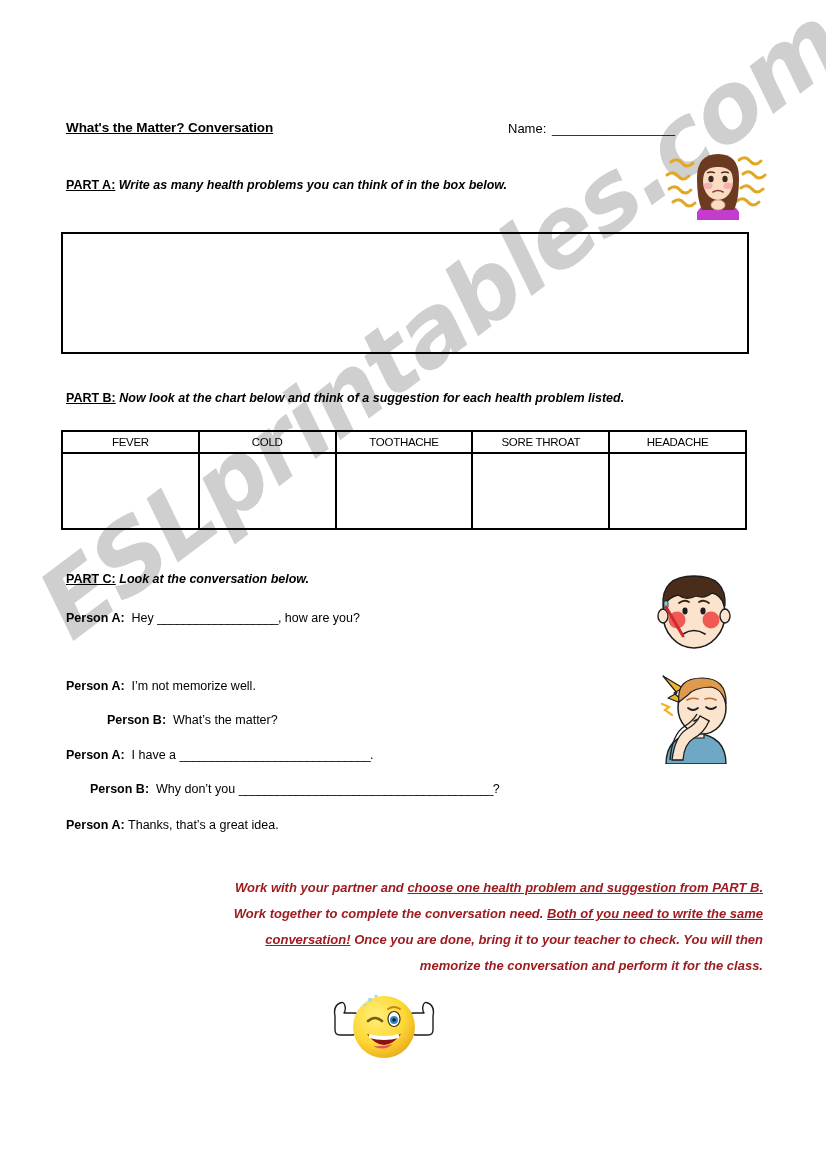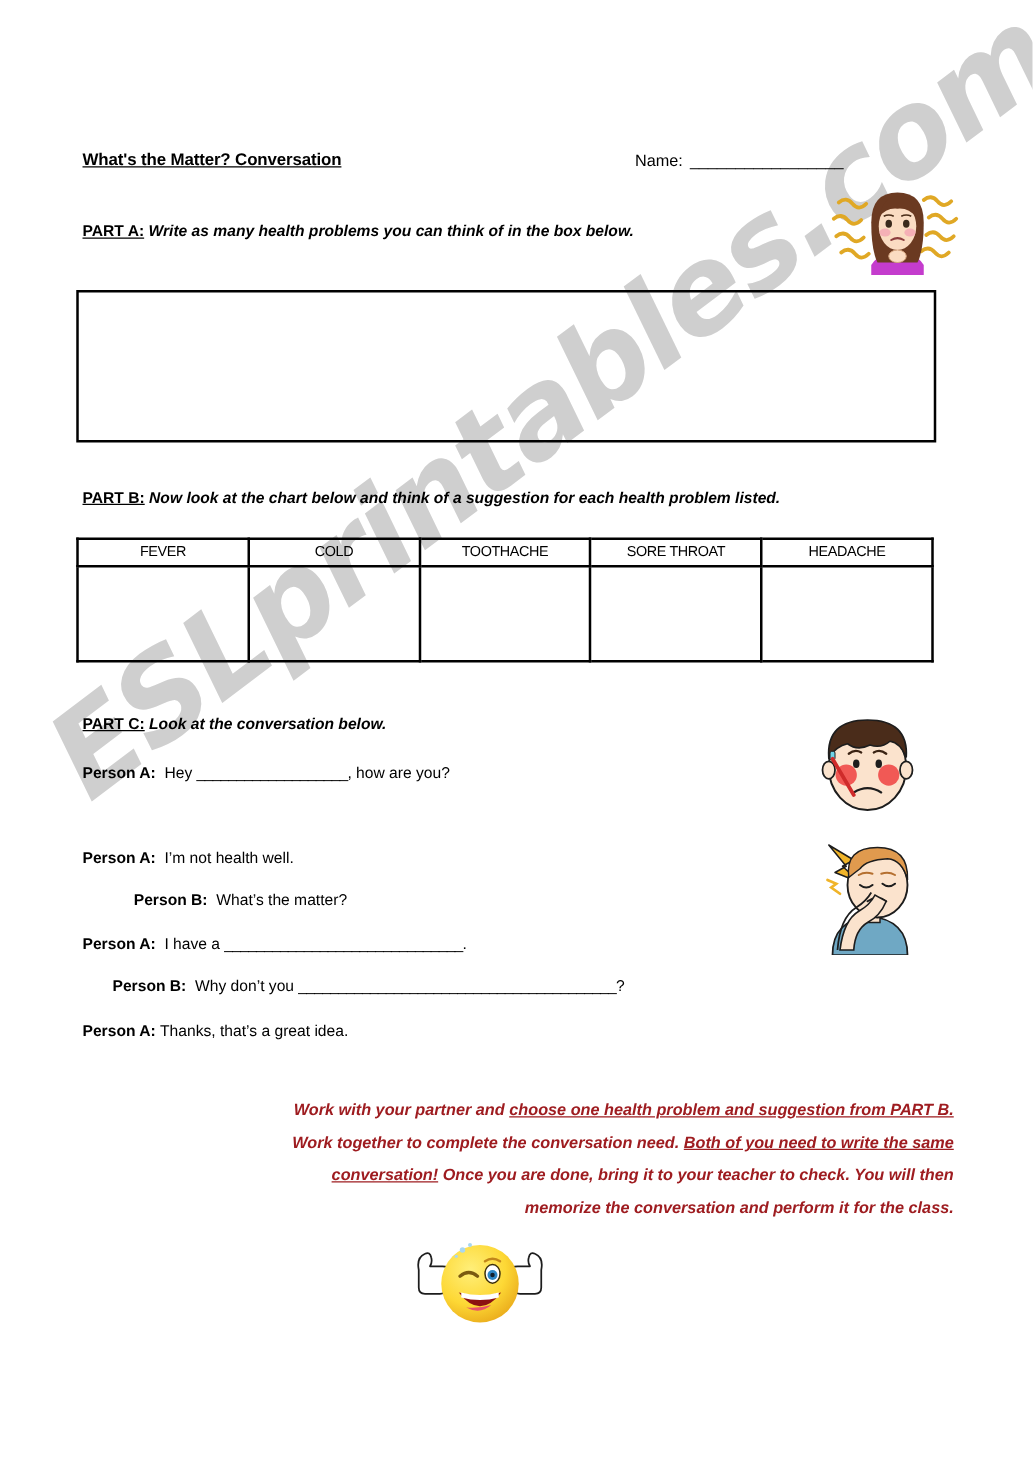--- a/index.html
+++ b/index.html
@@ -206,21 +206,21 @@
   <div class="abs part-line" id="part-c-line">
     <span class="part-tag">PART C:</span><span>&nbsp;</span><span class="part-desc">Look at the conversation below.</span>
   </div>
 
   <div class="abs convo-row" id="convo-1">
     <span class="speaker">Person A:</span><span>&nbsp;&nbsp;</span><span class="convo-text">Hey </span><span class="blank">___________________</span><span class="convo-text">, how are you?</span>
   </div>
 
 
   <div class="abs convo-row" id="convo-3">
-    <span class="speaker">Person A:</span><span>&nbsp;&nbsp;</span><span class="convo-text">I’m not health well.</span><span class="blank"></span><span class="convo-text"></span>
+    <span class="speaker">Person A:</span><span>&nbsp;&nbsp;</span><span class="convo-text">I’m not memorize well.</span><span class="blank"></span><span class="convo-text"></span>
   </div>
 
   <div class="abs convo-row" id="convo-4">
     <span class="speaker">Person B:</span><span>&nbsp;&nbsp;</span><span class="convo-text">What’s the matter?</span><span class="blank"></span><span class="convo-text"></span>
   </div>
 
   <div class="abs convo-row" id="convo-5">
     <span class="speaker">Person A:</span><span>&nbsp;&nbsp;</span><span class="convo-text">I have a </span><span class="blank">______________________________</span><span class="convo-text">.</span>
   </div>
 

